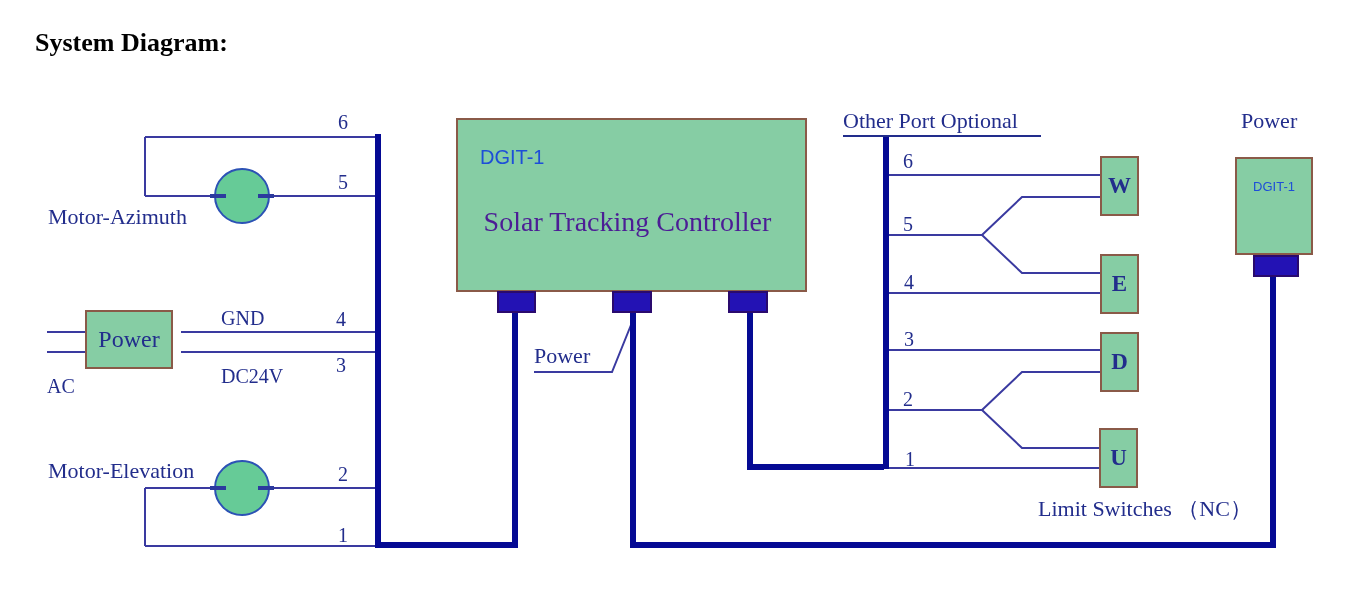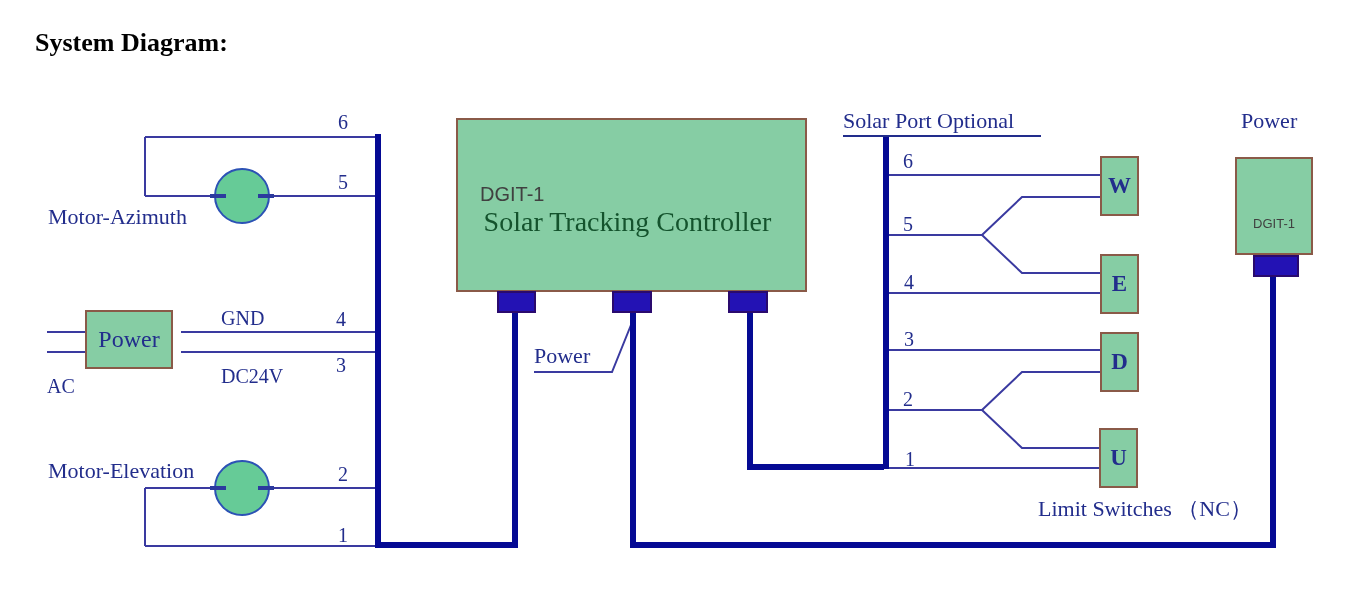--- a/index.html
+++ b/index.html
@@ -7,22 +7,22 @@
          font-family:"Liberation Serif",serif;}
   #wires{position:absolute;left:0;top:0;z-index:1;}
   .lbl{position:absolute;color:#222d8c;white-space:nowrap;z-index:3;line-height:1;}
   .num{font-size:20px;}
   .name{font-size:22px;}
   .ptitle{position:absolute;color:#000;font-weight:bold;font-size:26px;z-index:3;white-space:nowrap;}
   .greenbox{position:absolute;background:#86cda4;border:2px solid #8a5a48;box-sizing:border-box;z-index:2;}
   .bluebox{position:absolute;background:#2312b4;border:2px solid #2a0a6e;box-sizing:border-box;z-index:2;}
   .swletter{display:flex;align-items:center;justify-content:center;width:100%;height:100%;
             color:#222d8c;font-weight:bold;font-size:23px;}
-  .whitesans{position:absolute;color:#404040;font-family:"Liberation Sans",sans-serif;z-index:3;white-space:nowrap;margin-top:37px;}
-  .ctrl-title{position:absolute;left:0;right:8px;top:86px;text-align:center;color:#14532d;
+  .whitesans{position:absolute;color:#1d4ed8;font-family:"Liberation Sans",sans-serif;z-index:3;white-space:nowrap;}
+  .ctrl-title{position:absolute;left:0;right:8px;top:86px;text-align:center;color:#4c1d95;
               font-size:28px;z-index:3;white-space:nowrap;}
   .underlined{border-bottom:2px solid #222d8c;padding-bottom:3px;}
 </style>
 </head>
 <body>
 
 <div id="stage">
 
   <svg id="wires" width="1364" height="603" viewBox="0 0 1364 603">
 
@@ -93,21 +93,21 @@
     <div class="whitesans" style="left:22px;top:26px;font-size:20px;">DGIT-1</div>
     <div class="ctrl-title">Solar Tracking Controller</div>
   </div>
 
   <div class="bluebox" style="left:497px;top:291px;width:39px;height:22px;"></div>
   <div class="bluebox" style="left:612px;top:291px;width:40px;height:22px;"></div>
   <div class="bluebox" style="left:728px;top:291px;width:40px;height:22px;"></div>
 
   <div class="lbl name" style="left:534px;top:345px;">Power</div>
 
-  <div class="lbl name underlined" style="left:843px;top:110px;width:198px;">Solar Port Optional</div>
+  <div class="lbl name underlined" style="left:843px;top:110px;width:198px;">Other Port Optional</div>
 
   <div class="lbl num" style="left:903px;top:151px;">6</div>
   <div class="lbl num" style="left:903px;top:214px;">5</div>
   <div class="lbl num" style="left:904px;top:272px;">4</div>
   <div class="lbl num" style="left:904px;top:329px;">3</div>
   <div class="lbl num" style="left:903px;top:389px;">2</div>
   <div class="lbl num" style="left:905px;top:449px;">1</div>
 
   <div class="greenbox" style="left:1100px;top:156px;width:39px;height:60px;">
     <div class="swletter">W</div>

